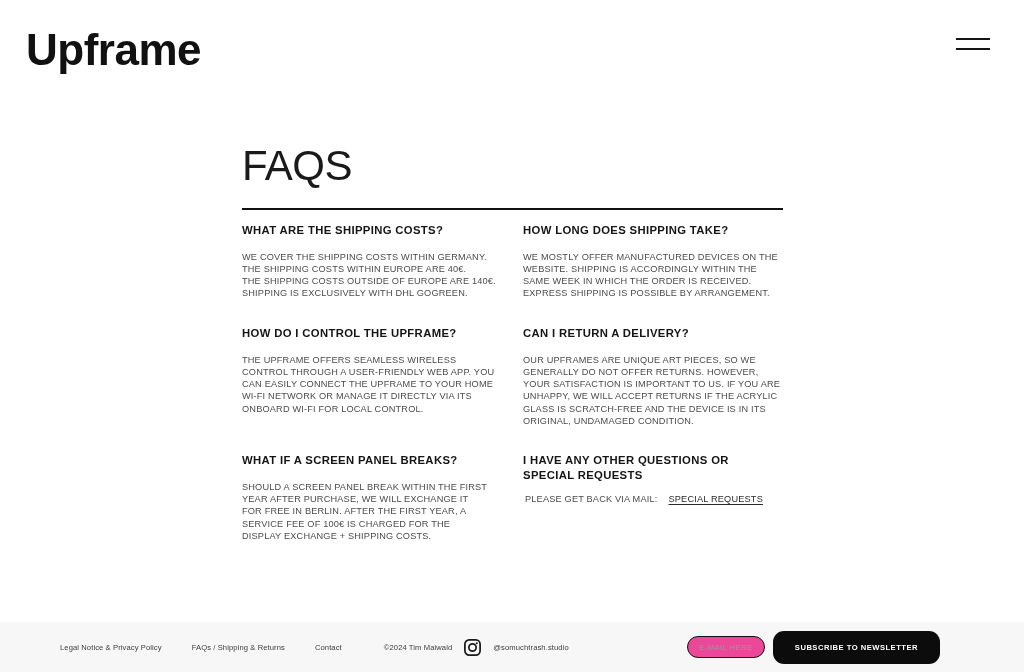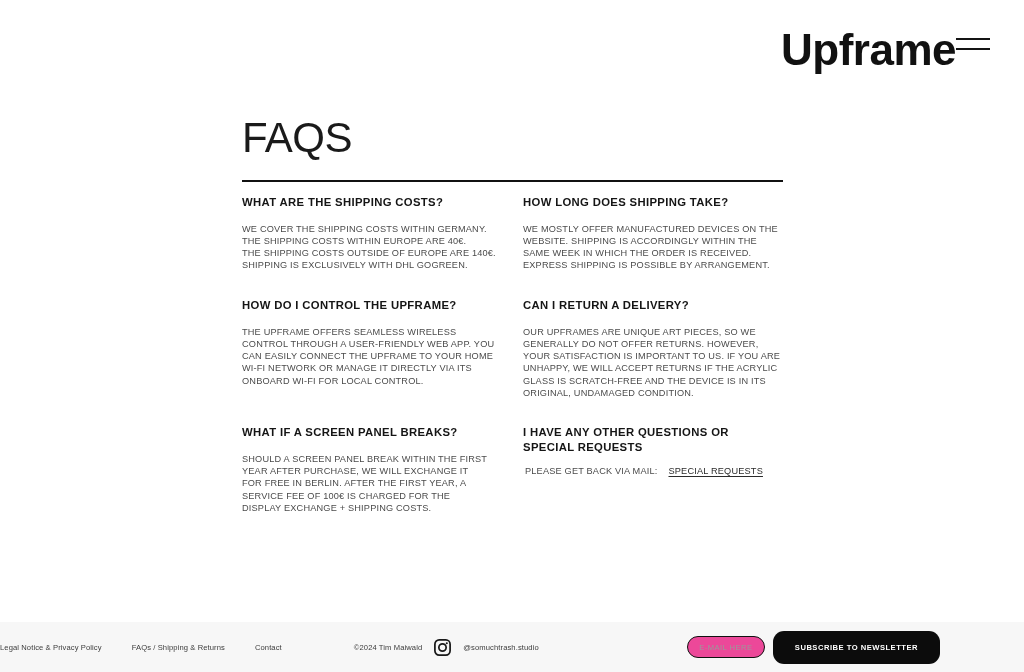--- a/index.html
+++ b/index.html
@@ -19,21 +19,21 @@
   }
 
   
   .site-header {
     position: absolute;
     top: 0; left: 0;
     width: 1024px;
     height: 96px;
     display: flex;
     align-items: center;
-    justify-content: flex-end;
+    justify-content: space-between;
     padding: 0 26px 0 26px;
   }
 
   .logo {
     font-size: 44px;
     font-weight: 700;
     letter-spacing: -0.5px;
     line-height: 1;
     color: #111111;
     margin-top: 4px;
@@ -57,21 +57,21 @@
     display: block;
     width: 34px;
     height: 2px;
     background: #141414;
   }
 
   
   .content {
     position: absolute;
     left: 242px;
-    top: 116px;
+    top: 144px;
     width: 541px;
   }
 
   .page-title {
     font-size: 42px;
     font-weight: 400;
     letter-spacing: -0.5px;
     line-height: 1.05;
     color: #1a1a1a;
   }
@@ -146,36 +146,37 @@
     height: 50px;
     background: #f7f7f7;
     display: flex;
     align-items: center;
   }
 
   .footer-links {
     display: flex;
     align-items: center;
     gap: 30px;
+    padding-left: 60px;
     flex: 0 0 auto;
   }
   .footer-link {
     font-size: 7.6px;
     color: #3c3c3c;
     letter-spacing: 0.1px;
     text-decoration: none;
     cursor: pointer;
     white-space: nowrap;
   }
 
   .footer-center {
     display: flex;
     align-items: center;
     gap: 11px;
-    margin-left: 72px;
+    margin-left: 42px;
     flex: 0 0 auto;
   }
   .copyright {
     font-size: 7.6px;
     color: #3c3c3c;
     letter-spacing: 0.1px;
     white-space: nowrap;
   }
   .ig-icon {
     width: 19px;

